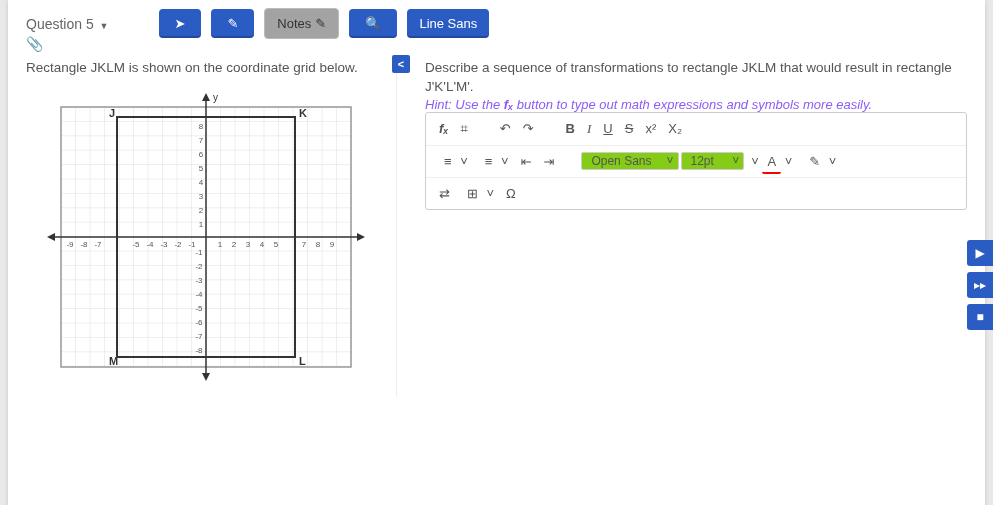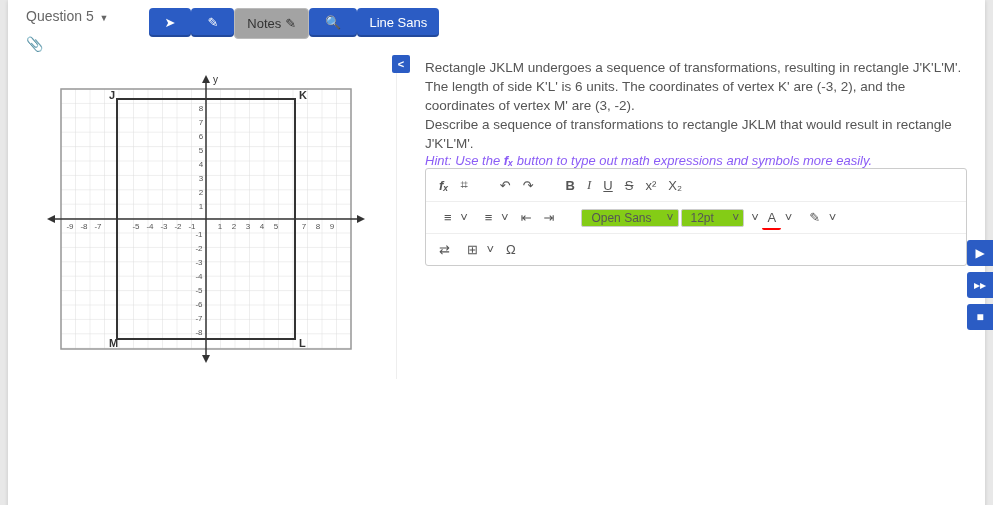--- a/index.html
+++ b/index.html
@@ -1,17 +1,17 @@
 <!DOCTYPE html>
 <html><head>
 <meta charset="utf-8">
 <style>
   body{margin:0;font-family:Arial,Helvetica,sans-serif;background:#e8e8e8;color:#444;font-size:13px;overflow:hidden}
   .page{background:#fff;margin:0 8px;padding:8px 18px;min-height:505px;position:relative;box-shadow:0 1px 4px rgba(0,0,0,.15)}
-  .top{display:flex;align-items:flex-start;gap:0;margin-bottom:10px}
+  .top{display:flex;align-items:center;gap:10px;margin-bottom:10px}
   .qlabel{color:#666;font-size:14px;margin-right:40px}
   .qlabel .caret{font-size:9px;margin-left:2px}
   .clip{color:#999;font-size:14px;position:absolute;left:18px;top:36px}
   .btn{background:#2b5cc4;color:#fff;border:none;border-radius:4px;padding:7px 12px;font-size:13px;display:inline-flex;align-items:center;gap:4px;cursor:pointer;box-shadow:inset 0 -2px 0 rgba(0,0,0,.2)}
   .btn.white{background:#a3a3a3;color:#333;border:1px solid #bbb;box-shadow:none}
   .btn.ic{padding:7px 16px}
   .body{display:flex;gap:0;margin-top:20px;position:relative}
   .left{width:360px;padding-right:10px;border-right:1px solid #eee}
   .prompt{font-size:13.5px;color:#555;line-height:1.35}
   .collapse{position:absolute;left:366px;top:-4px;width:18px;height:18px;background:#2b5cc4;color:#fff;display:flex;align-items:center;justify-content:center;font-size:11px;font-weight:bold;border-radius:2px;cursor:pointer}
@@ -48,20 +48,21 @@
     <button class="btn ic">
         <span>🔍</span>
       </button>
     <button class="btn">Line Sans</button>
   </div>
   <span class="clip">📎</span>
 
   <div class="body">
     <div class="collapse">&lt;</div>
     <div class="left">
+      <div class="prompt">Rectangle JKLM is shown on the coordinate grid below.</div>
       <svg class="grid" width="330" height="300" viewBox="0 0 330 300">
         <g stroke="#ccc" stroke-width="0.5">
           
         </g>
         <g id="gridlines">
             <line x1="20" y1="20" x2="20" y2="280" stroke="#ddd" stroke-width="0.5"></line>
             <line x1="34.5" y1="20" x2="34.5" y2="280" stroke="#ddd" stroke-width="0.5"></line>
             <line x1="49" y1="20" x2="49" y2="280" stroke="#ddd" stroke-width="0.5"></line>
             <line x1="63.5" y1="20" x2="63.5" y2="280" stroke="#ddd" stroke-width="0.5"></line>
             <line x1="78" y1="20" x2="78" y2="280" stroke="#ddd" stroke-width="0.5"></line>
@@ -144,21 +145,20 @@
             <text x="158" y="196">-3</text>
             <text x="158" y="210">-4</text>
             <text x="158" y="224">-5</text>
             <text x="158" y="238">-6</text>
             <text x="158" y="252">-7</text>
             <text x="158" y="266">-8</text>
         </g>
       </svg>
     </div>
     <div class="right">
-      <div class="qtext">Rectangle JKLM undergoes a sequence of transformations, resulting in rectangle J'K'L'M'. The length of side K'L' is 6 units. The coordinates of vertex K' are (-3, 2), and the coordinates of vertex M' are (3, -2).</div>
       <div class="qtext" style="margin-top:0">Describe a sequence of transformations to rectangle JKLM that would result in rectangle J'K'L'M'.</div>
       <div class="hint">
         <span>Hint: Use the </span><span class="fx">fₓ</span><span> button to type out math expressions and symbols more easily.</span>
       </div>
       <div class="editor">
         <div class="tb">
           <span style="font-style:italic;font-weight:bold">fₓ</span>
           <span>⌗</span>
           <span class="sep"></span>
           <span>↶</span>

